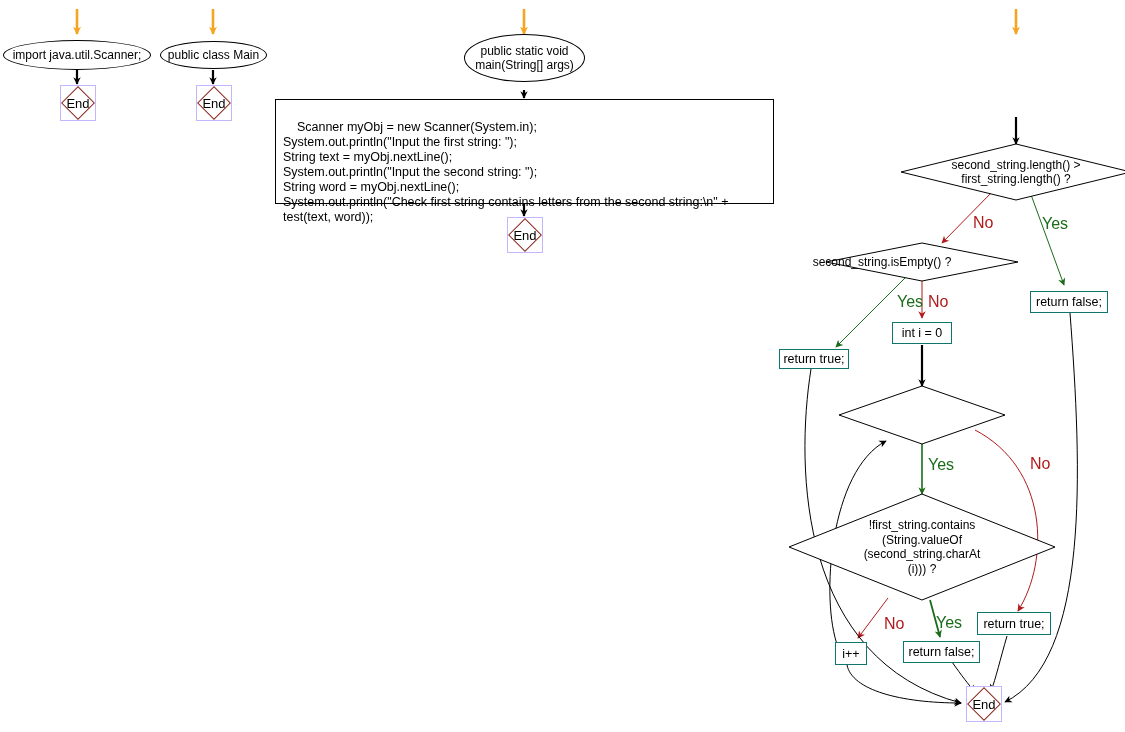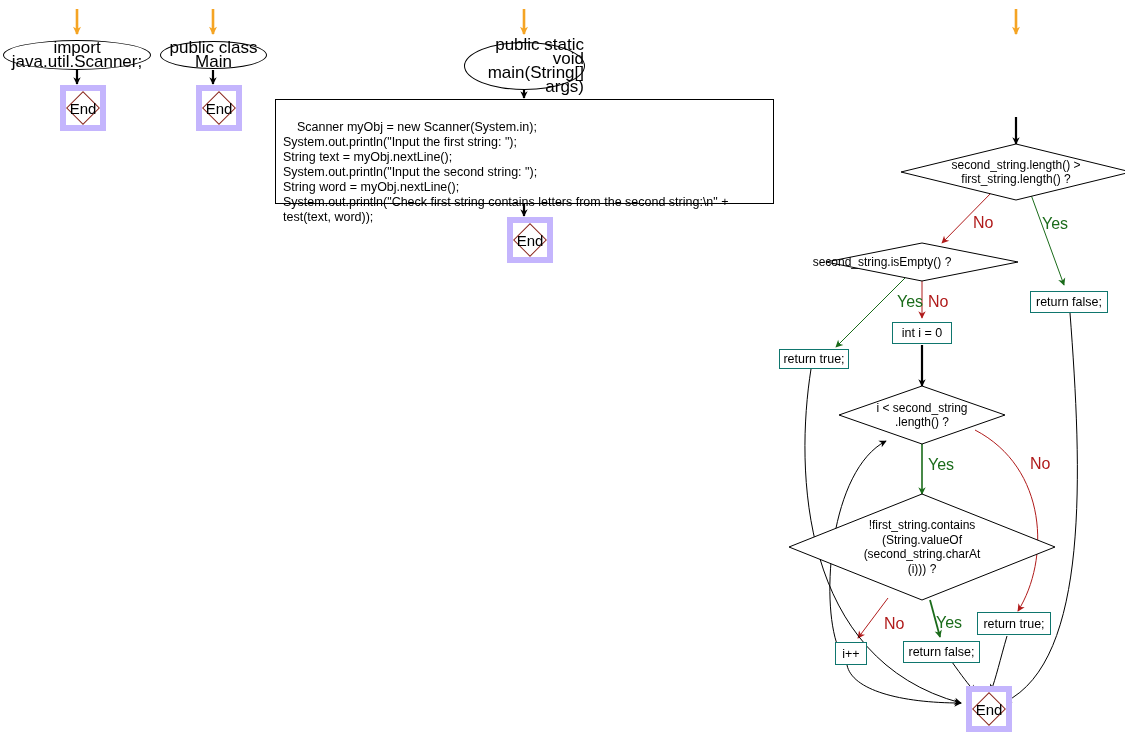--- a/index.html
+++ b/index.html
@@ -32,21 +32,21 @@
   }
   
   .ellipse {
     border: 1px solid #000000;
     border-radius: 50%;
     background: #ffffff;
     display: flex;
     align-items: center;
     justify-content: center;
     text-align: center;
-    font-size: 17px;
+    font-size: 12px;
     line-height: 14px;
     color: #000000;
     white-space: pre-line;
   }
   
   .box {
     border: 1px solid #0f766e;
     background: #ffffff;
     display: flex;
     align-items: center;
@@ -76,27 +76,27 @@
     justify-content: center;
     text-align: center;
     font-size: 12px;
     line-height: 14.5px;
     color: #000000;
     white-space: pre-line;
     pointer-events: none;
   }
   
   .endnode {
-    border: 6px solid #c4b5fd;
+    border: 1px solid #c4b5fd;
     background: #ffffff;
     position: absolute;
     display: flex;
     align-items: center;
     justify-content: center;
-    font-size: 15px;
+    font-size: 13px;
     color: #000000;
   }
   .endnode .inner-diamond {
     position: absolute;
     left: 50%;
     top: 50%;
     width: 70.7%;
     height: 70.7%;
     transform: translate(-50%, -50%) rotate(45deg);
     border: 1px solid #8b2a20;
@@ -206,21 +206,21 @@
   </div>
 
   <div class="node ellipse" style="left:160px; top:41px; width:107px; height:28px;">
     <span>public class Main</span>
   </div>
   <div class="endnode" style="left:196px; top:85px; width:34px; height:34px;">
     <span class="inner-diamond"></span>
     <span class="end-text">End</span>
   </div>
 
-  <div class="node ellipse" style="left:464px; top:42px; width:121px; height:48px;text-align:right;">
+  <div class="node ellipse" style="left:464px; top:34px; width:121px; height:48px;">
     <span>public static void
 main(String[] args)</span>
   </div>
 
   <div class="node codeblock" style="left:275px; top:99px; width:499px; height:105px;">
     <span>Scanner myObj = new Scanner(System.in);
 System.out.println("Input the first string: ");
 String text = myObj.nextLine();
 System.out.println("Input the second string: ");
 String word = myObj.nextLine();
@@ -232,24 +232,20 @@
   </div>
 
 
   <div class="diamond-label" style="left:916px; top:152px; width:200px; height:40px;">
     <span>second_string.length() &gt;
 first_string.length() ?</span>
   </div>
   <div class="diamond-label" style="left:802px; top:253px; width:160px; height:18px;">
     <span>second_string.isEmpty() ?</span>
   </div>
-  <div class="diamond-label" style="left:857px; top:397px; width:130px; height:36px;">
-    <span>i &lt; second_string
-.length() ?</span>
-  </div>
   <div class="diamond-label" style="left:827px; top:513px; width:190px; height:68px;">
     <span>!first_string.contains
 (String.valueOf
 (second_string.charAt
 (i))) ?</span>
   </div>
 
   <div class="node box" style="left:1030px; top:291px; width:78px; height:22px;">
     <span>return false;</span>
   </div>

